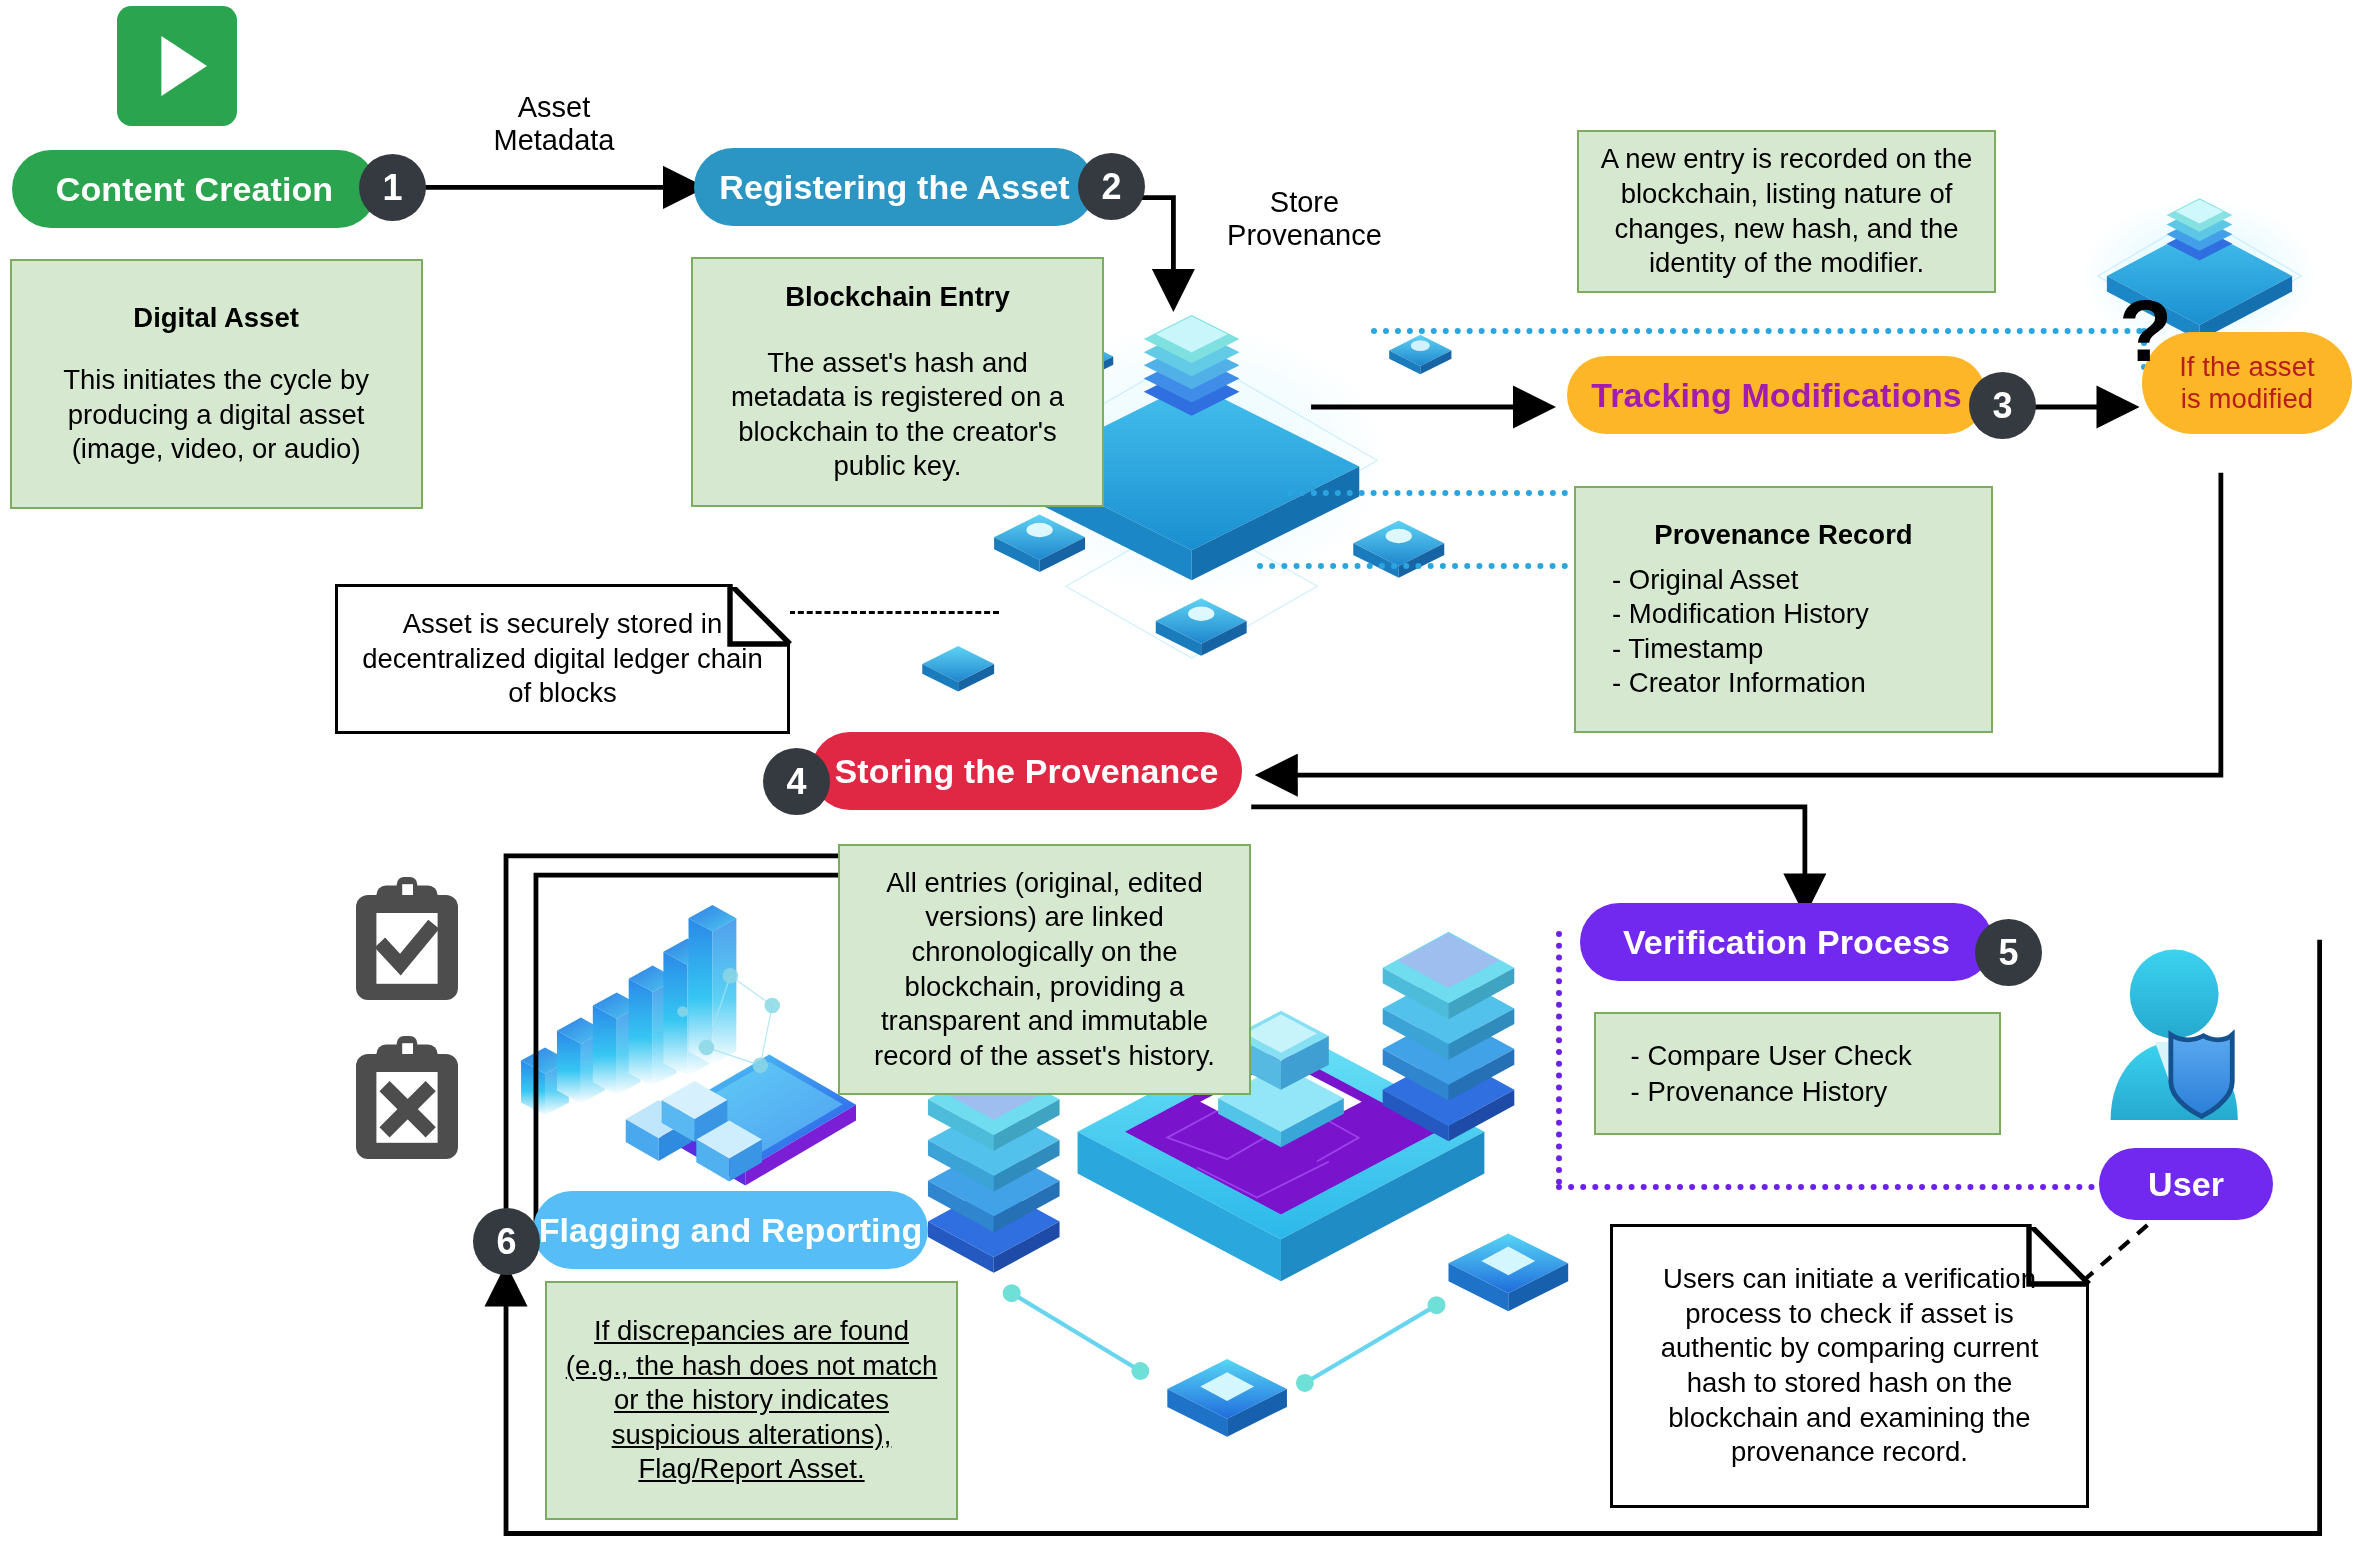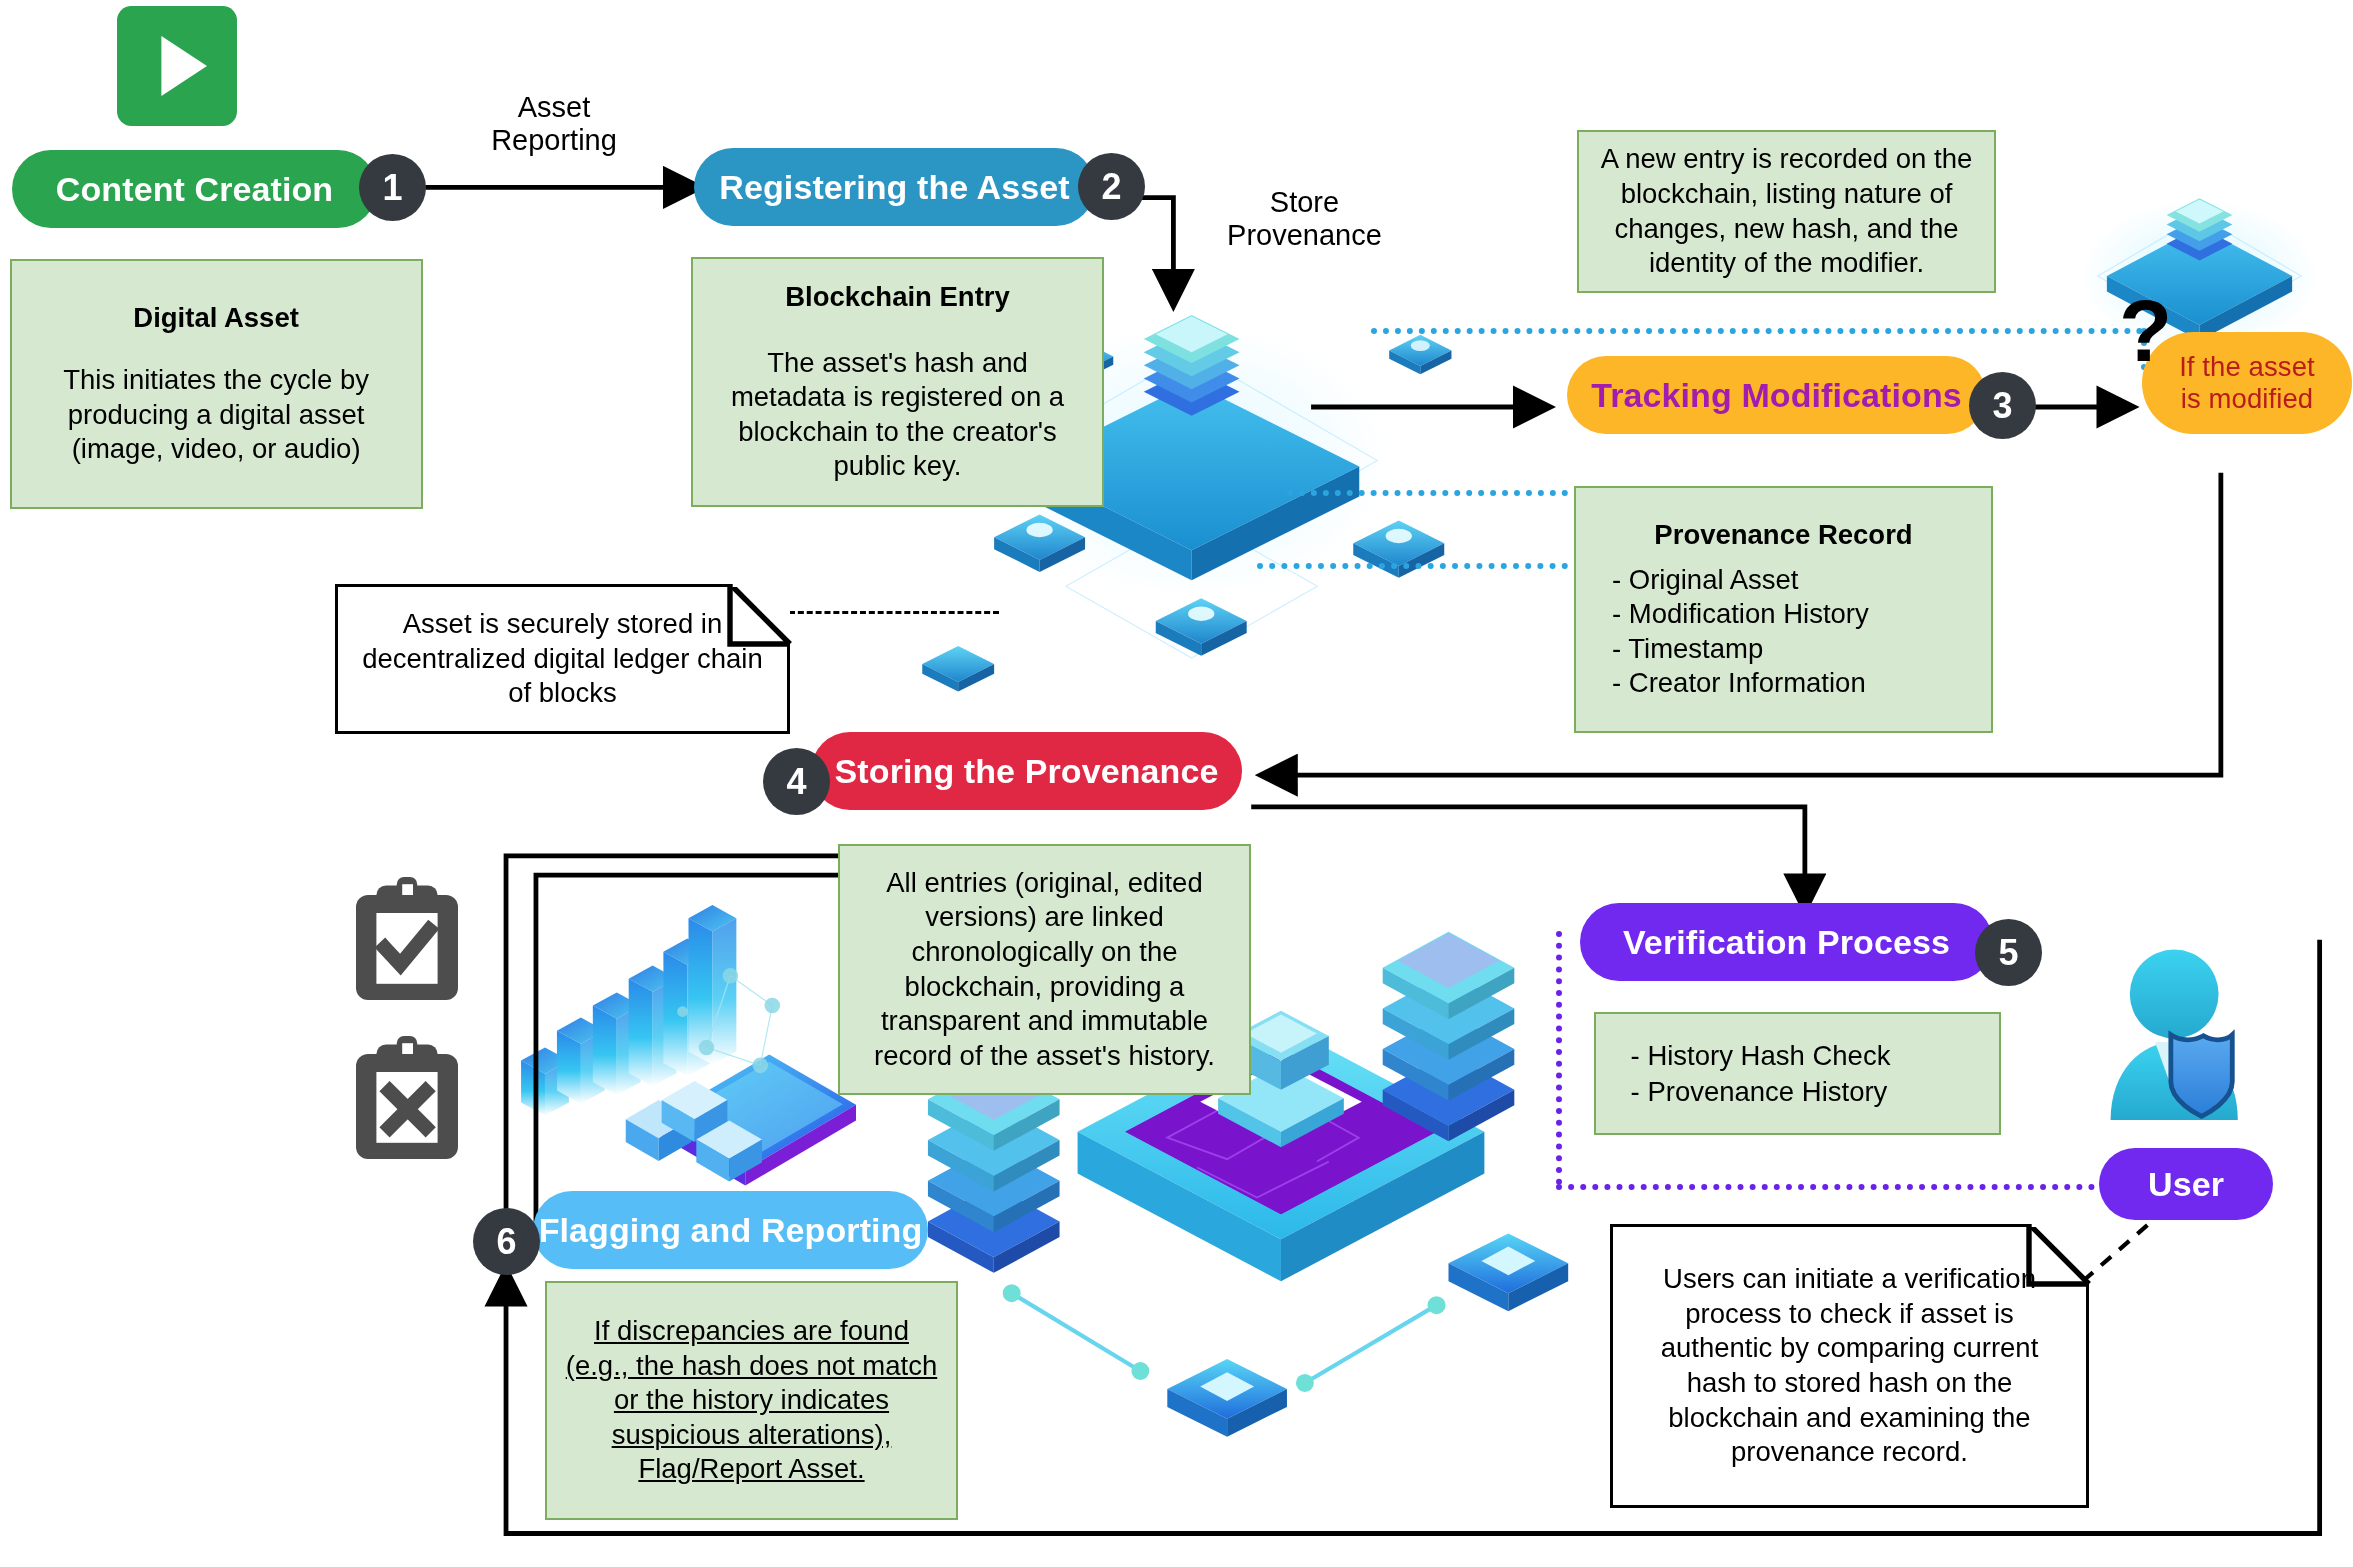--- a/index.html
+++ b/index.html
@@ -421,21 +421,21 @@
       <div>- Creator Information</div>
     </div>
   </div>
 
   <div class="gbox" style="left:838px;top:844px;width:413px;height:251px;padding:8.4px 17px;font-size:27.5px;line-height:1.26;">
     <div class="body">All entries (original, edited versions) are linked chronologically on the blockchain, providing a transparent and immutable record of the asset's history.</div>
   </div>
 
   <div class="gbox" style="left:1594px;top:1012px;width:407px;height:123px;padding:6px 15.6px;font-size:27.5px;line-height:1.30;">
     <div style="align-self:flex-start;text-align:left;padding-left:19px;">
-      <div>- History Hash Check</div>
+      <div>- Compare User Check</div>
       <div>- Provenance History</div>
     </div>
   </div>
 
   <div class="gbox" style="left:545px;top:1281px;width:413px;height:239px;padding:8.4px 15.6px;font-size:27.5px;line-height:1.26;text-decoration:underline;">
     <div class="body">If discrepancies are found (e.g., the hash does not match or the history indicates suspicious alterations), Flag/Report Asset.</div>
   </div>
 
   <div class="note" style="left:335px;top:584px;width:455px;height:150px;font-size:27.5px;line-height:1.26;padding:6px 17px;">
     <span>Asset is securely stored in decentralized digital ledger chain of blocks</span>
@@ -494,21 +494,21 @@
     <circle cx="132" cy="80" r="74" fill="url(#uG)"></circle>
     <path d="M26 290 C26 208 78 160 132 160 C186 160 238 208 238 290 Z" fill="url(#uG)"></path>
     <polygon points="100,160 132,248 166,160" fill="#d9f3fb"></polygon>
     <path d="M178 130 C200 145 228 142 246 132 C262 142 290 145 306 130 L306 228 C306 268 250 296 242 300 C234 296 178 268 178 228 Z" transform="translate(-16,44) scale(0.80)" fill="url(#shG)" stroke="#15528f" stroke-width="10"></path>
   </svg>
 
   <div class="abs" style="left:2119px;top:287px;font-size:87px;font-weight:bold;color:#000;line-height:1;z-index:35;">?</div>
 
   <div class="lbl-txt" style="left:461px;top:91px;width:186px;font-size:29px;">
     <div>Asset</div>
-    <div>Reporting</div>
+    <div>Metadata</div>
   </div>
 
   <div class="lbl-txt" style="left:1194px;top:186px;width:221px;font-size:29px;">
     <div>Store</div>
     <div>Provenance</div>
   </div>
 
   <div class="pill" style="left:12px;top:150px;width:365px;height:78px;background:#2aa44f;font-size:34px;">
     <span class="lbl">Content Creation</span>
   </div>

